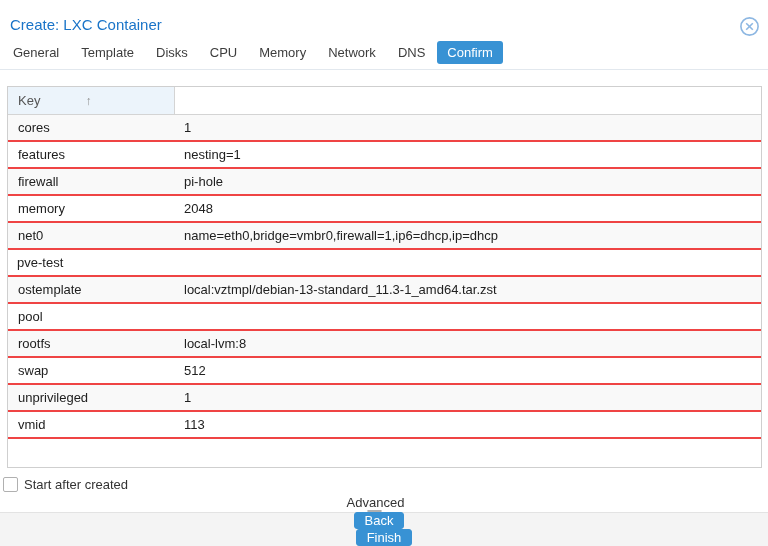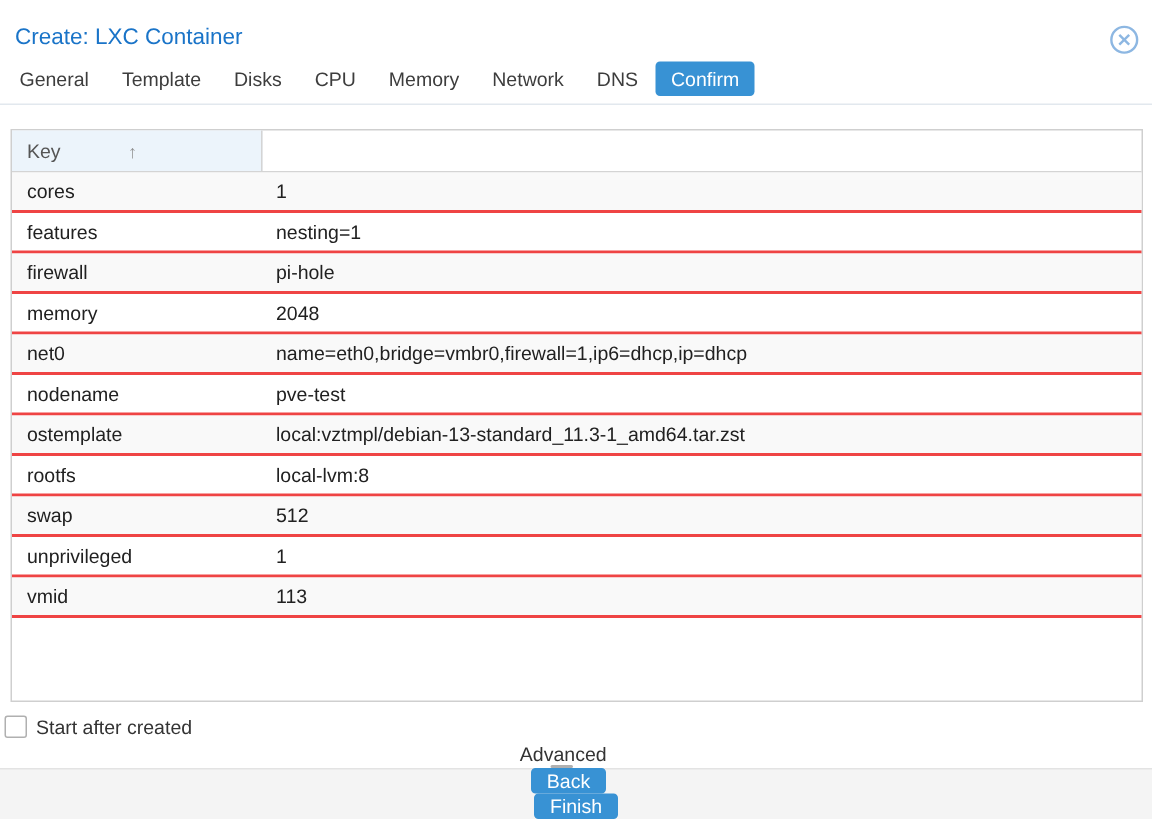--- a/index.html
+++ b/index.html
@@ -195,26 +195,29 @@
   </div>
   <div class="grid-row">
     <div class="cell key-cell">memory</div>
     <div class="cell value-cell">2048</div>
   </div>
   <div class="grid-row">
     <div class="cell key-cell">net0</div>
     <div class="cell value-cell">name=eth0,bridge=vmbr0,firewall=1,ip6=dhcp,ip=dhcp</div>
   </div>
   <div class="grid-row">
-    <div class="cell key-cell">nodename</div>
     <div class="cell value-cell">pve-test</div>
   </div>
   <div class="grid-row">
     <div class="cell key-cell">ostemplate</div>
     <div class="cell value-cell">local:vztmpl/debian-13-standard_11.3-1_amd64.tar.zst</div>
+  </div>
+  <div class="grid-row">
+    <div class="cell key-cell">pool</div>
+    <div class="cell value-cell"></div>
   </div>
   <div class="grid-row">
     <div class="cell key-cell">rootfs</div>
     <div class="cell value-cell">local-lvm:8</div>
   </div>
   <div class="grid-row">
     <div class="cell key-cell">swap</div>
     <div class="cell value-cell">512</div>
   </div>
   <div class="grid-row">

